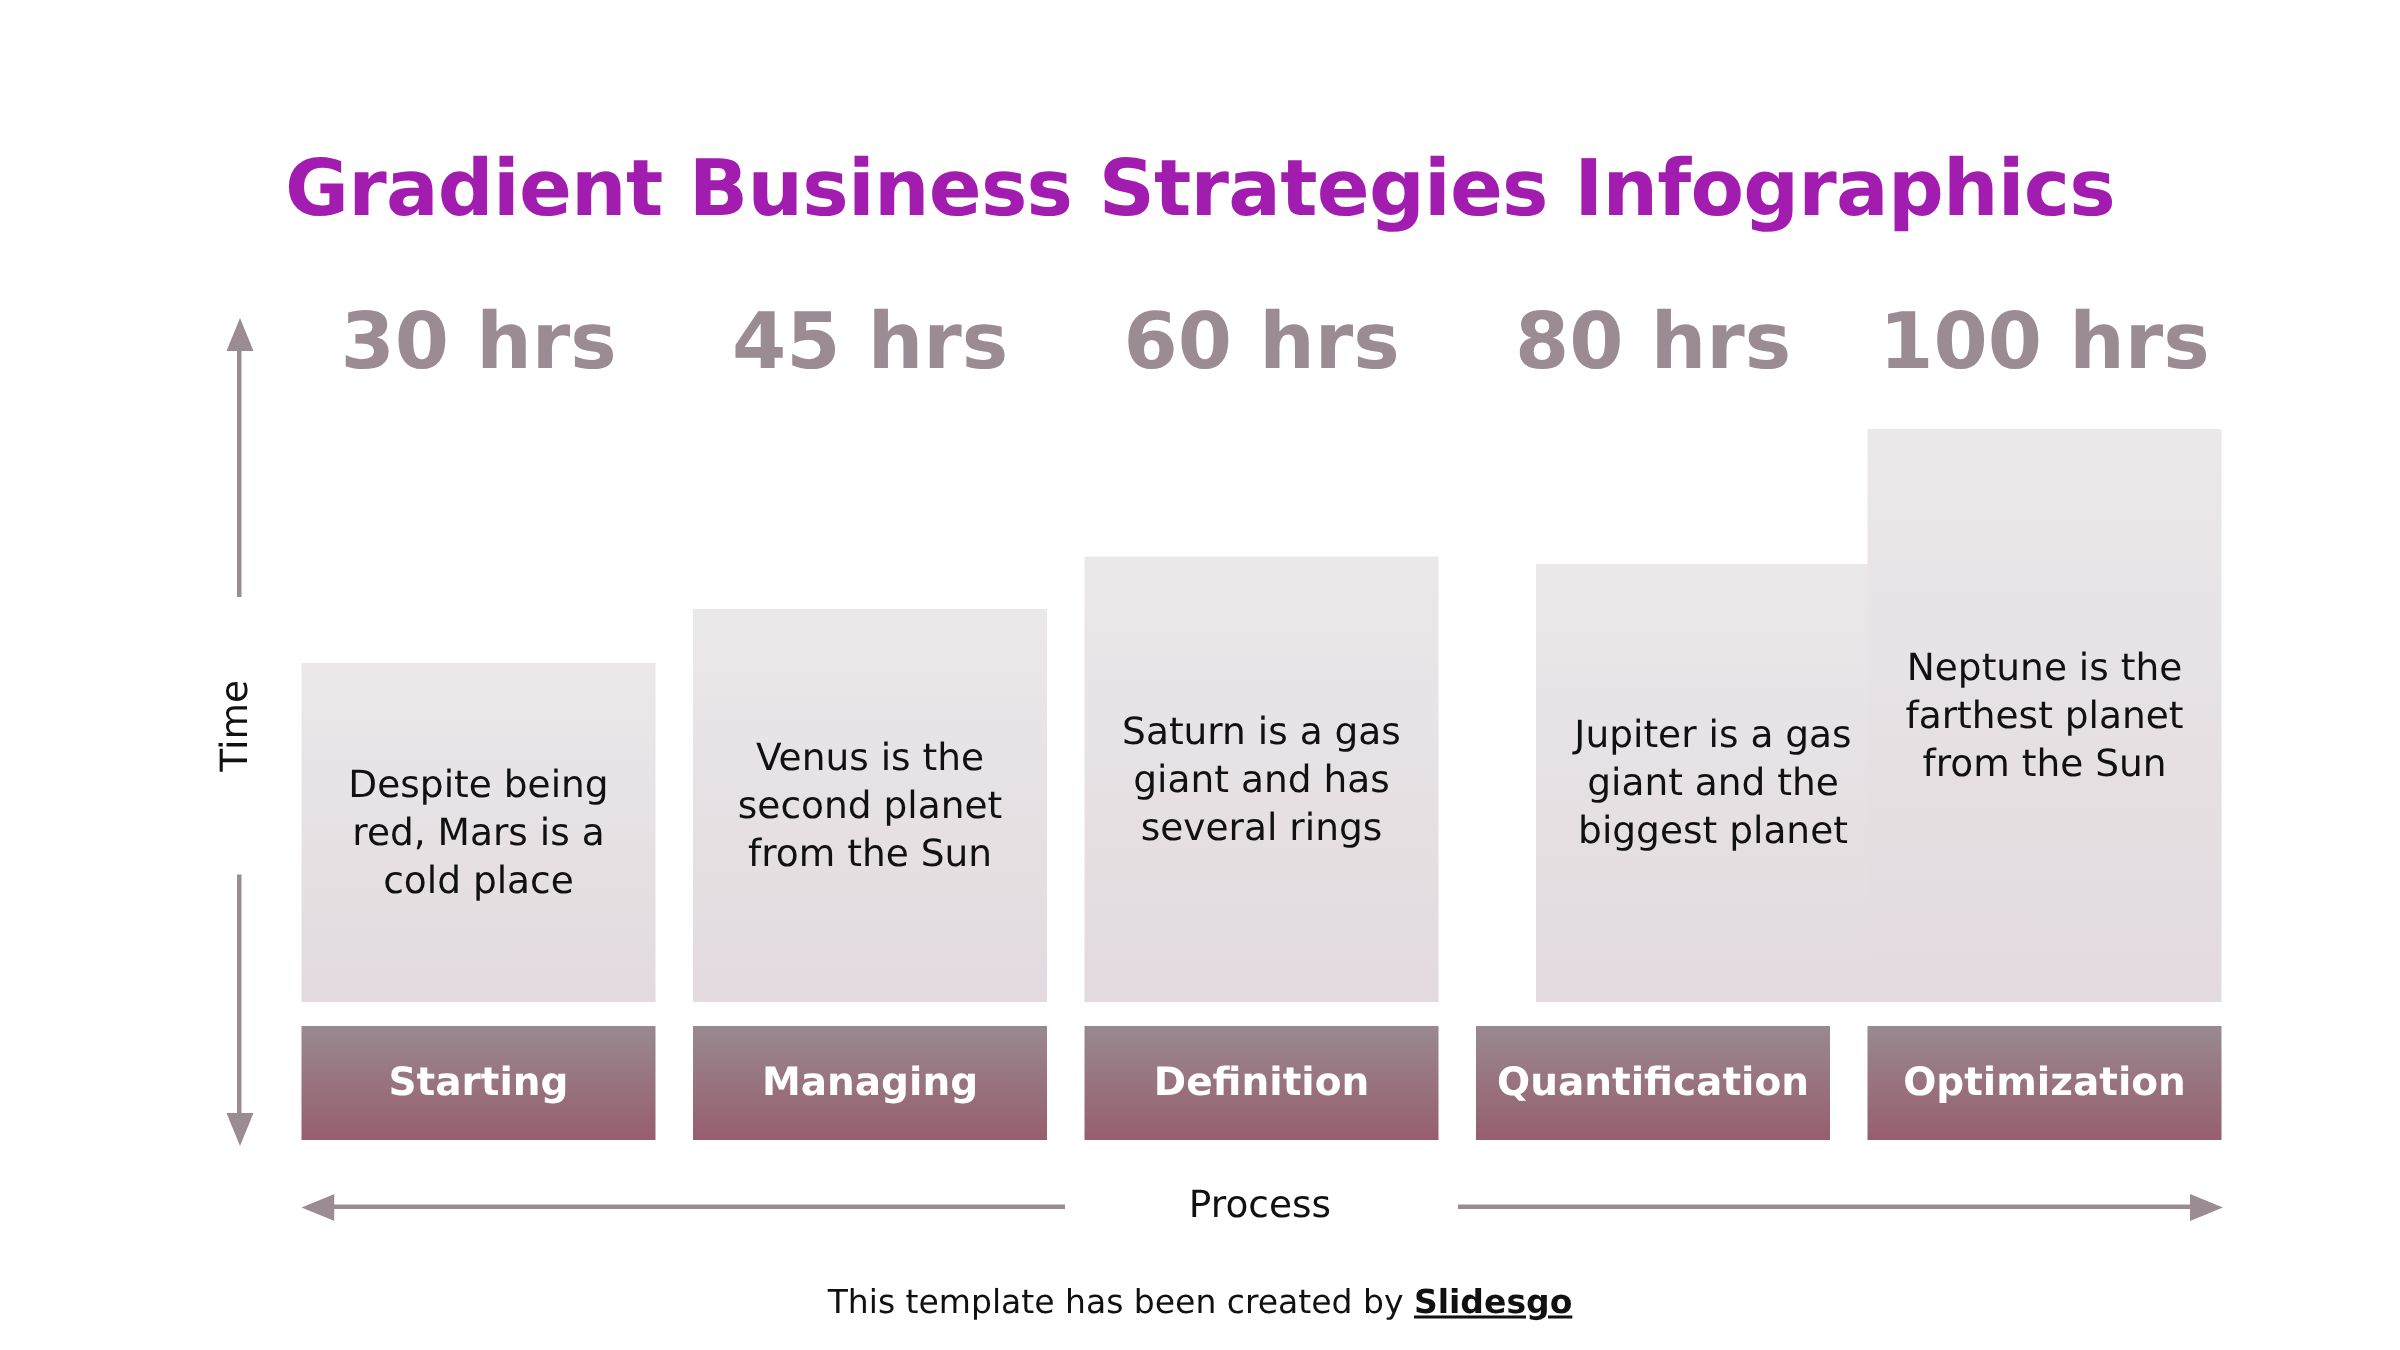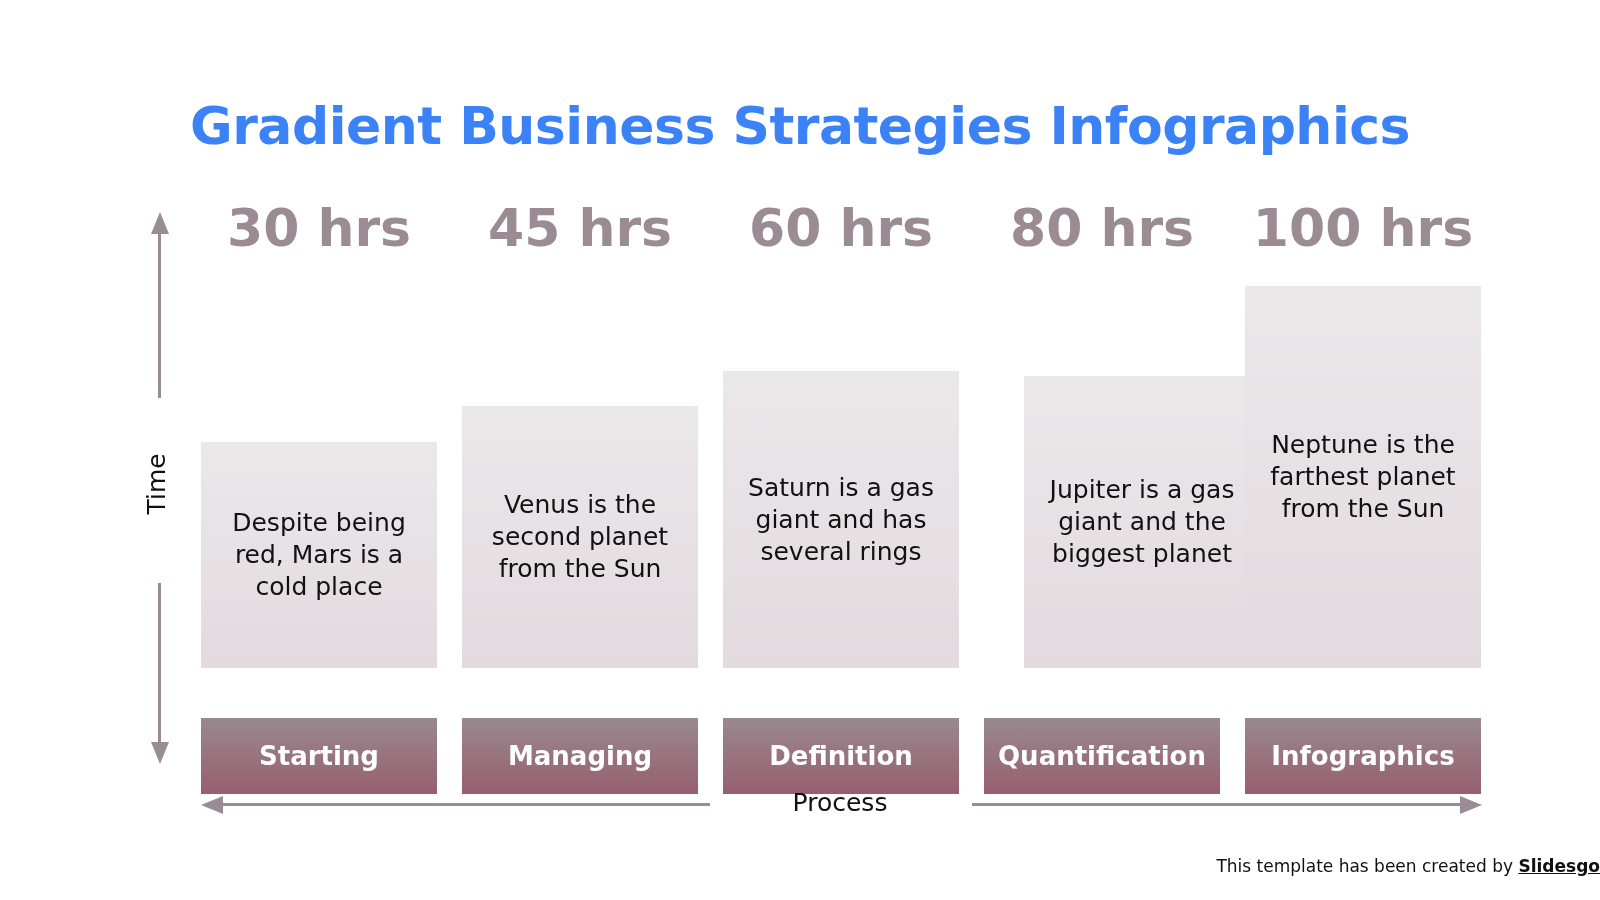--- a/index.html
+++ b/index.html
@@ -1,34 +1,34 @@
 <!DOCTYPE html>
 <html><head>
 <meta charset="utf-8">
 <style>
   html, body { margin:0; padding:0; }
   body { width:1600px; height:900px; background:#ffffff; position:relative; overflow:hidden;
          font-family:"DejaVu Sans", sans-serif; color:#111; }
   .title { position:absolute; left:0; width:1600px; top:96px; text-align:center;
-           font-size:52px; font-weight:bold; letter-spacing:-0.5px; color:#3b82f6; }
+           font-size:52px; font-weight:bold; letter-spacing:-0.5px; color:#a21caf; }
   .hrs { position:absolute; top:198px; width:236px; text-align:center; font-size:52px;
          font-weight:bold; color:#9b8b92; }
   .box { position:absolute; width:236px; bottom:232px;
          background:linear-gradient(to bottom,#ebe8ea,#e2dade);
          display:flex; align-items:center; justify-content:center; }
   .box span { font-size:25px; line-height:32px; text-align:center; color:#111; width:210px; }
   .label { position:absolute; top:684px; width:236px; height:76px;
            background:linear-gradient(to bottom,#998990,#975e6e);
-           color:#fff; font-size:26px; font-weight:bold; display:flex; align-items:center; justify-content:center;margin-top:34px; }
+           color:#fff; font-size:26px; font-weight:bold; display:flex; align-items:center; justify-content:center; }
   .vline { position:absolute; left:158px; width:3px; background:#9b8b92; }
   .time { position:absolute; left:126px; top:470px; width:60px; text-align:center;
           transform:rotate(-90deg); font-size:25px; color:#111; }
   .hline { position:absolute; top:803px; height:3px; background:#9b8b92; }
   .process { position:absolute; top:788px; left:710px; width:260px; text-align:center; font-size:25px; color:#111; }
-  .credit { position:absolute; top:856px; left:0; width:1600px; text-align:right; font-size:17px; color:#111; }
+  .credit { position:absolute; top:856px; left:0; width:1600px; text-align:center; font-size:22px; color:#111; }
   .credit a { font-weight:bold; color:#111; text-decoration:underline; }
 </style>
 </head>
 <body>
 
 <div class="title">Gradient Business Strategies Infographics</div>
 
 <svg style="position:absolute;left:151px;top:212px" width="18" height="22">
     <polygon points="9,0 18,22 0,22" fill="#9b8b92"></polygon>
   </svg>
@@ -65,21 +65,21 @@
   <div class="box" style="left:1024px;height:292px">
       <span>Jupiter is a gas giant and the biggest planet</span>
     </div>
   <div class="label" style="left:984px">Quantification</div>
 </div>
 <div>
   <div class="hrs" style="left:1245px">100 hrs</div>
   <div class="box" style="left:1245px;height:382px">
       <span>Neptune is the farthest planet from the Sun</span>
     </div>
-  <div class="label" style="left:1245px">Infographics</div>
+  <div class="label" style="left:1245px">Optimization</div>
 </div>
 
 <svg style="position:absolute;left:201px;top:796px" width="22" height="18">
     <polygon points="0,9 22,0 22,18" fill="#9b8b92"></polygon>
   </svg>
 <div class="hline" style="left:220px;width:490px"></div>
 <div class="process">Process</div>
 <div class="hline" style="left:972px;width:490px"></div>
 <svg style="position:absolute;left:1460px;top:796px" width="22" height="18">
     <polygon points="0,0 22,9 0,18" fill="#9b8b92"></polygon>

